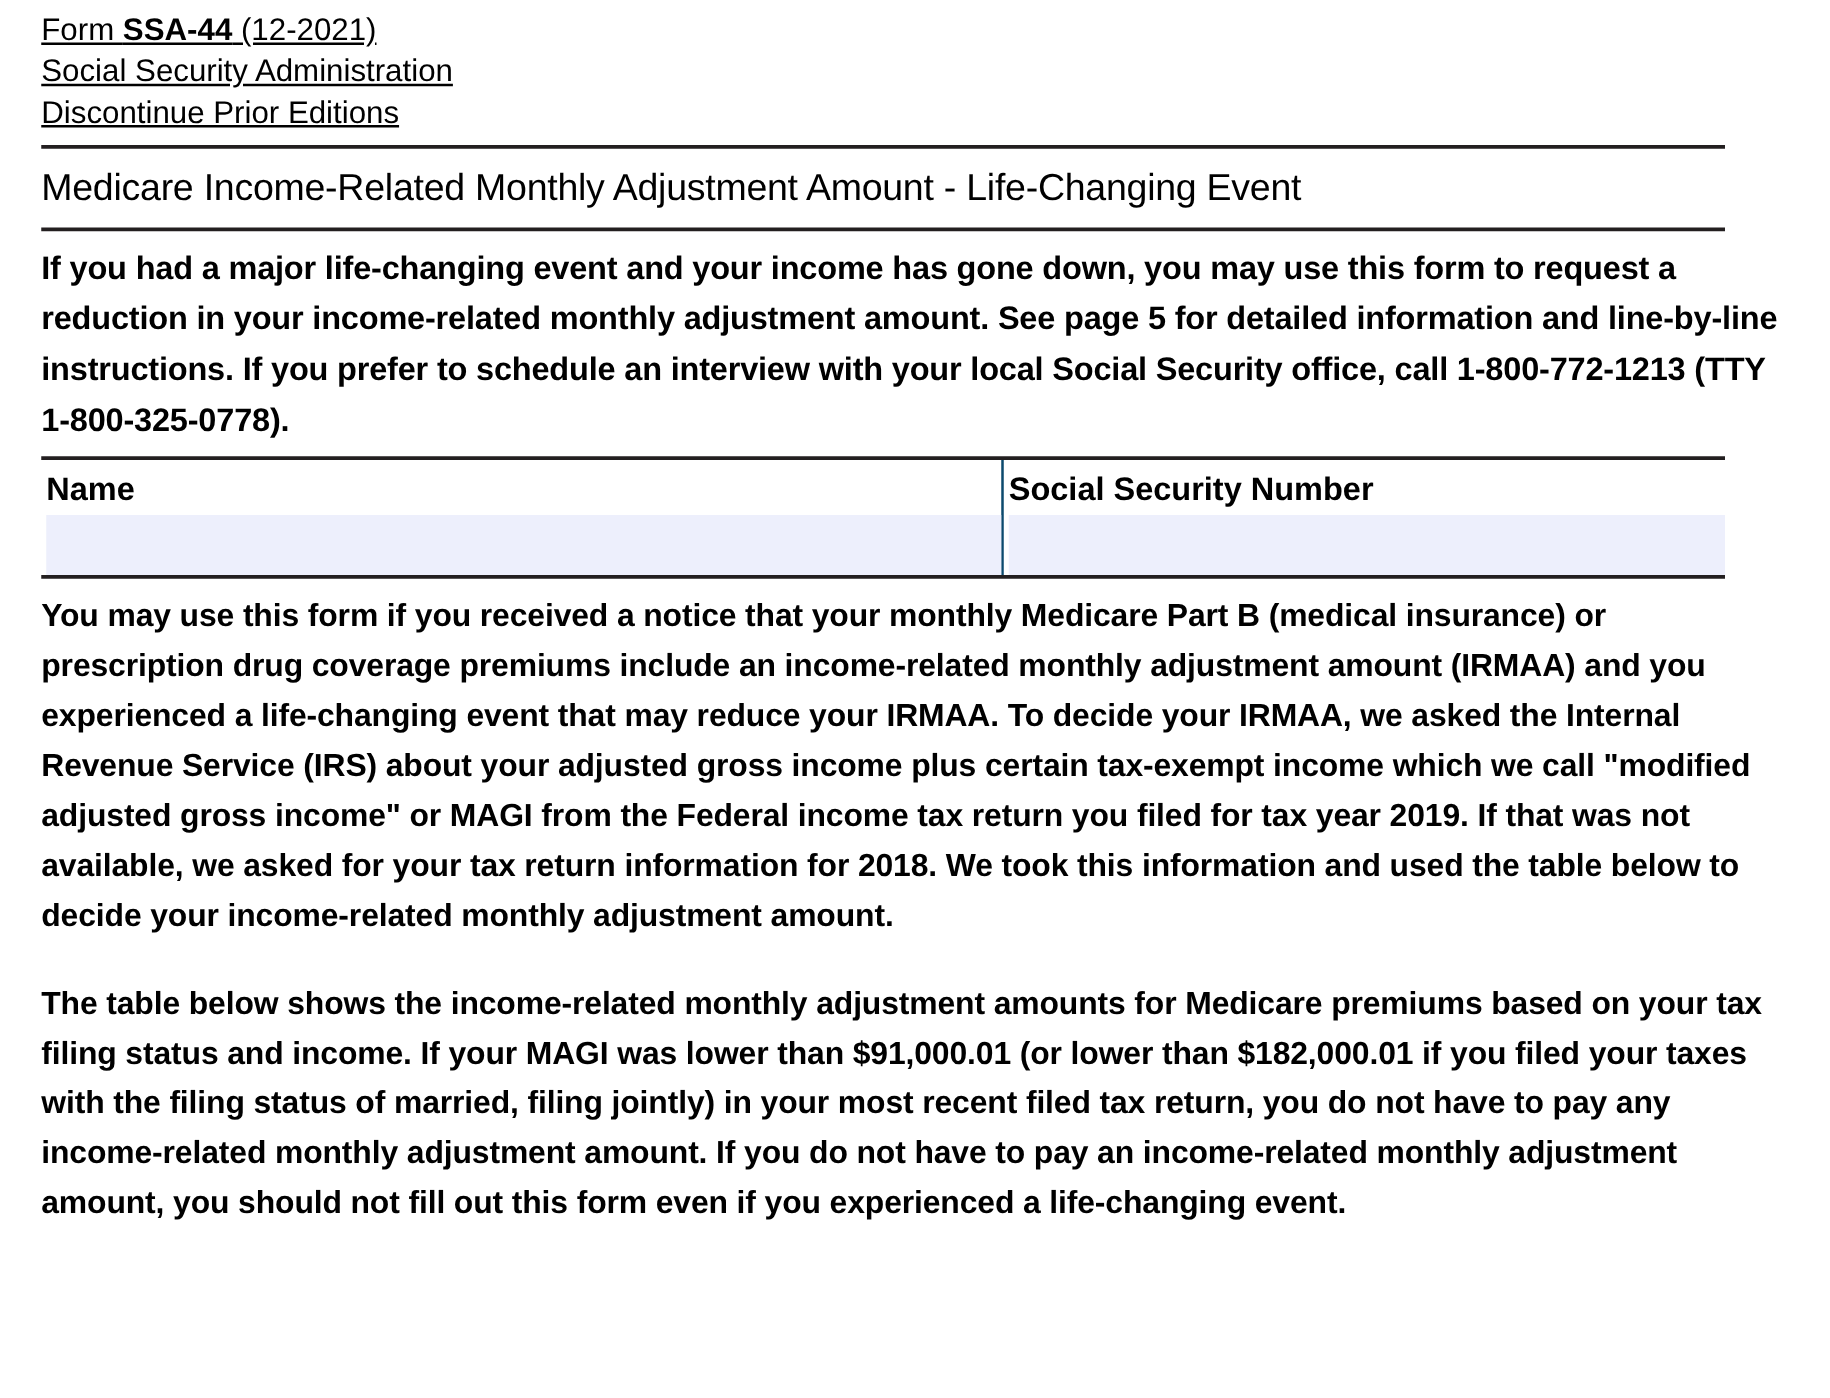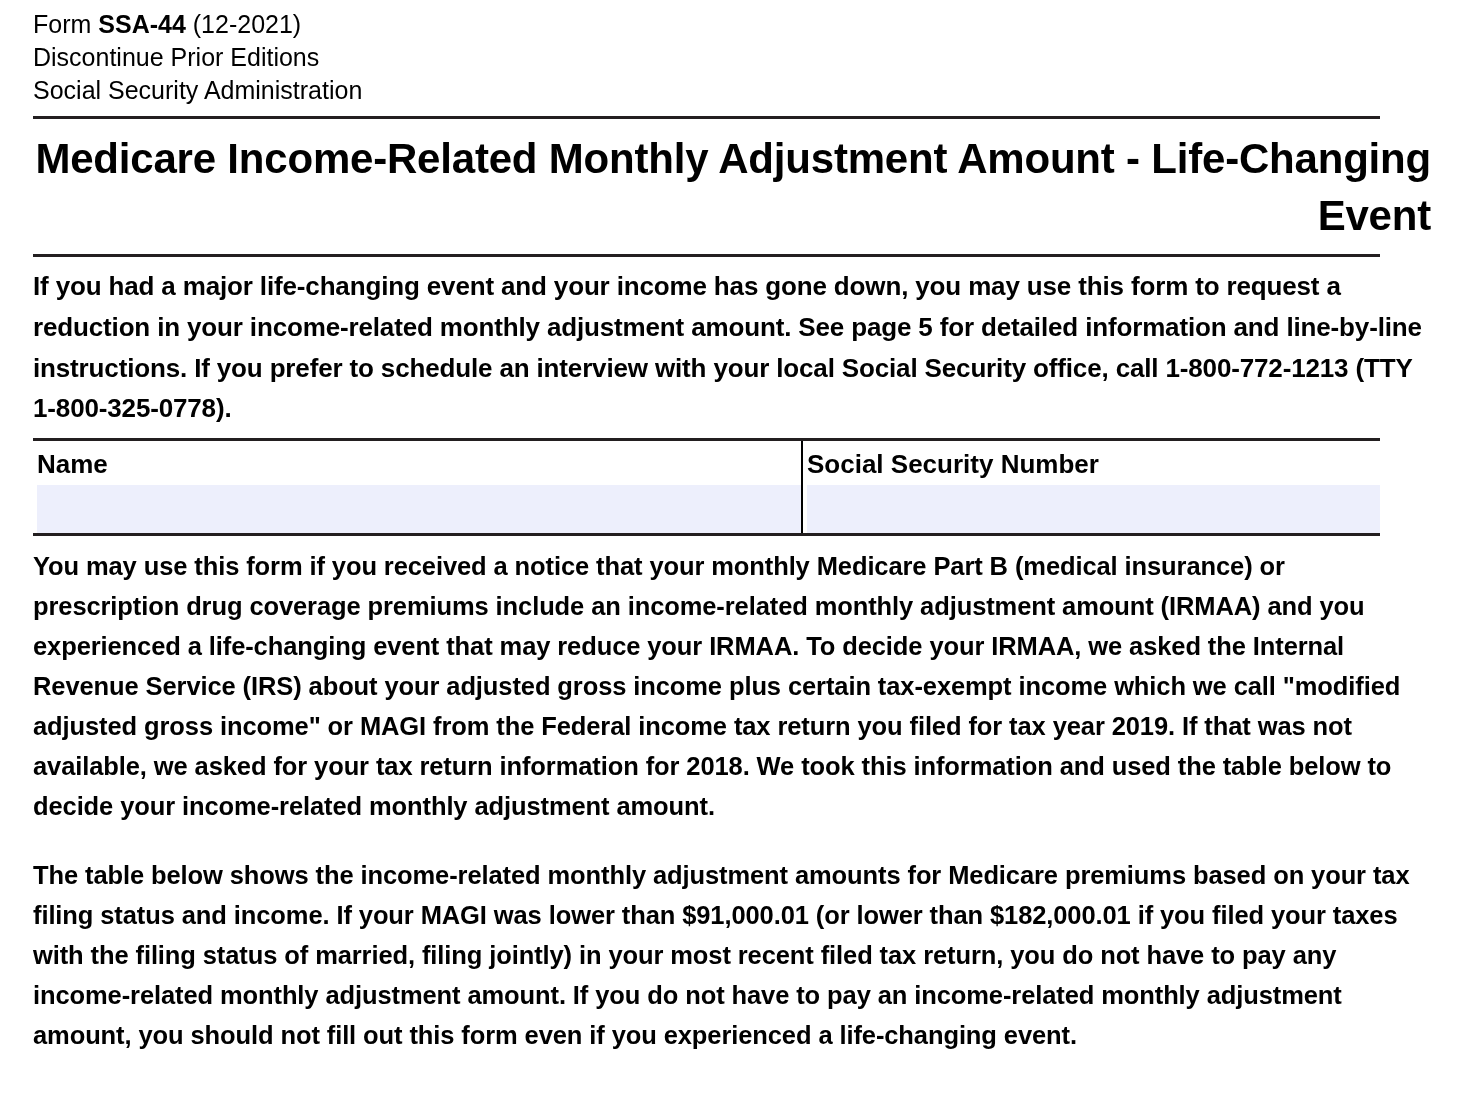--- a/index.html
+++ b/index.html
@@ -23,20 +23,21 @@
     padding: 0 33px;
     overflow: hidden;
   }
 
   
   .form-header {
     display: flex;
     justify-content: space-between;
     align-items: flex-end;
     padding-top: 8px;
+    text-decoration: underline;
   }
   .header-left,
   .header-right {
     font-size: 25px;
     line-height: 1.32;
     white-space: nowrap;
   }
   .header-right {
     text-align: right;
   }
@@ -54,23 +55,23 @@
   .rule-thin {
     border-top-width: 3px;
   }
   .rule-title-top { margin-top: 9px; }
   .rule-title-bottom { margin-top: 10px; }
   .rule-fields-top { margin-top: 9px; }
   .rule-fields-bottom { margin-top: 0px; }
 
   
   .doc-title {
-    font-size: 42px;
-    font-weight: bold;
-    text-align: right;
+    font-size: 30px;
+    font-weight: normal;
+    text-align: left;
     line-height: 1.35;
     margin: 12px 0 0 0;
     letter-spacing: -0.2px;
   }
 
   
   .intro {
     font-size: 26px;
     font-weight: bold;
     line-height: 1.565;
@@ -83,21 +84,21 @@
     display: flex;
     width: 1347px;
   }
   .field-cell {
     box-sizing: border-box;
     display: flex;
     flex-direction: column;
   }
   .field-cell.name-cell {
     width: 770px;
-    border-right: 2px solid #000000;
+    border-right: 2px solid #0c4a6e;
   }
   .field-cell.ssn-cell {
     width: 577px;
   }
   .field-label {
     font-size: 26px;
     font-weight: bold;
     line-height: 1.2;
     padding: 8px 0 6px 4px;
     height: 44px;
@@ -123,22 +124,22 @@
   }
 </style>
 </head>
 <body>
 
 <div class="page">
 
   <div class="form-header">
     <div class="header-left">
       <div><span>Form </span><span class="form-no">SSA-44</span><span> (12-2021)</span></div>
+      <div>Social Security Administration</div>
       <div>Discontinue Prior Editions</div>
-      <div>Social Security Administration</div>
     </div>
   </div>
 
   <hr class="rule rule-thin rule-title-top">
 
   <h1 class="doc-title">Medicare Income-Related Monthly Adjustment Amount - Life-Changing Event</h1>
 
   <hr class="rule rule-thin rule-title-bottom">
 
   <p class="intro">If you had a major life-changing event and your income has gone down, you may use this form to request a reduction in your income-related monthly adjustment amount. See page 5 for detailed information and line-by-line instructions. If you prefer to schedule an interview with your local Social Security office, call 1-800-772-1213 (TTY 1-800-325-0778).</p>

